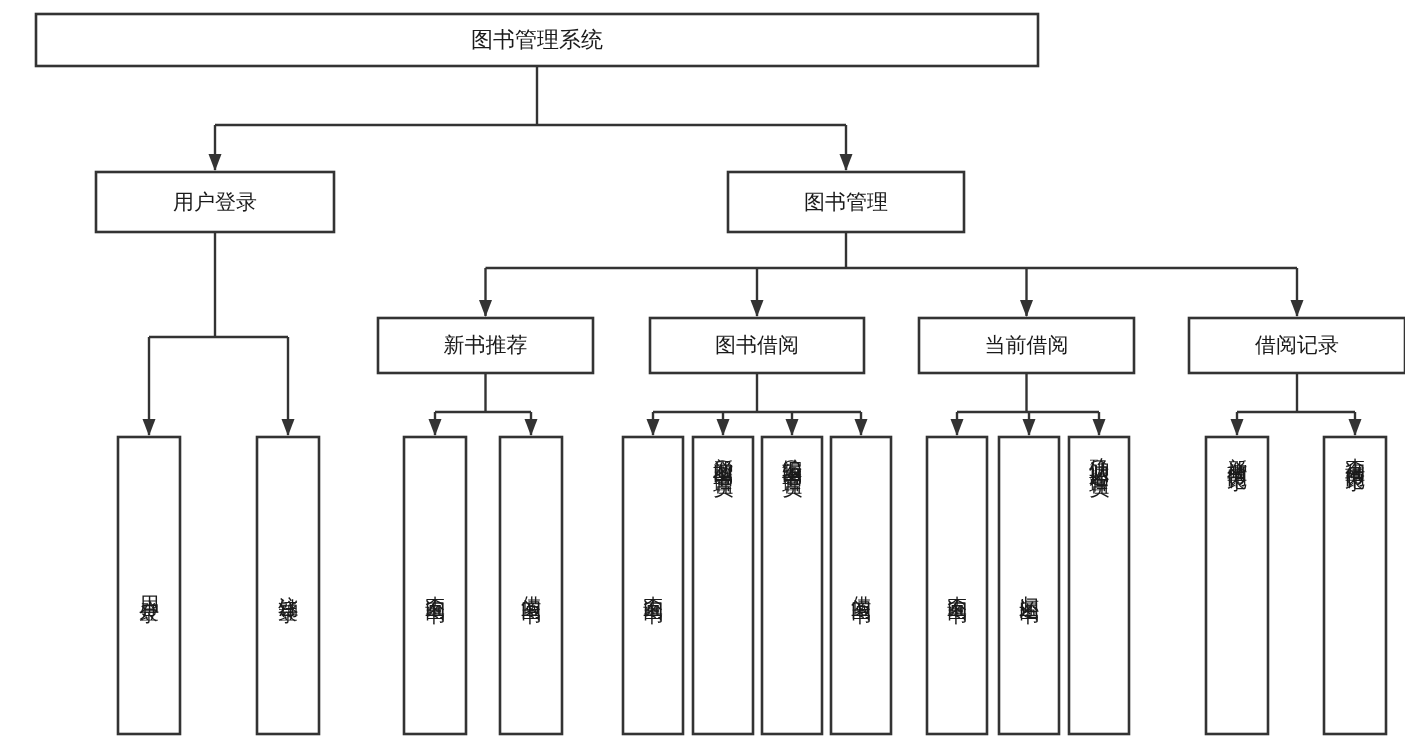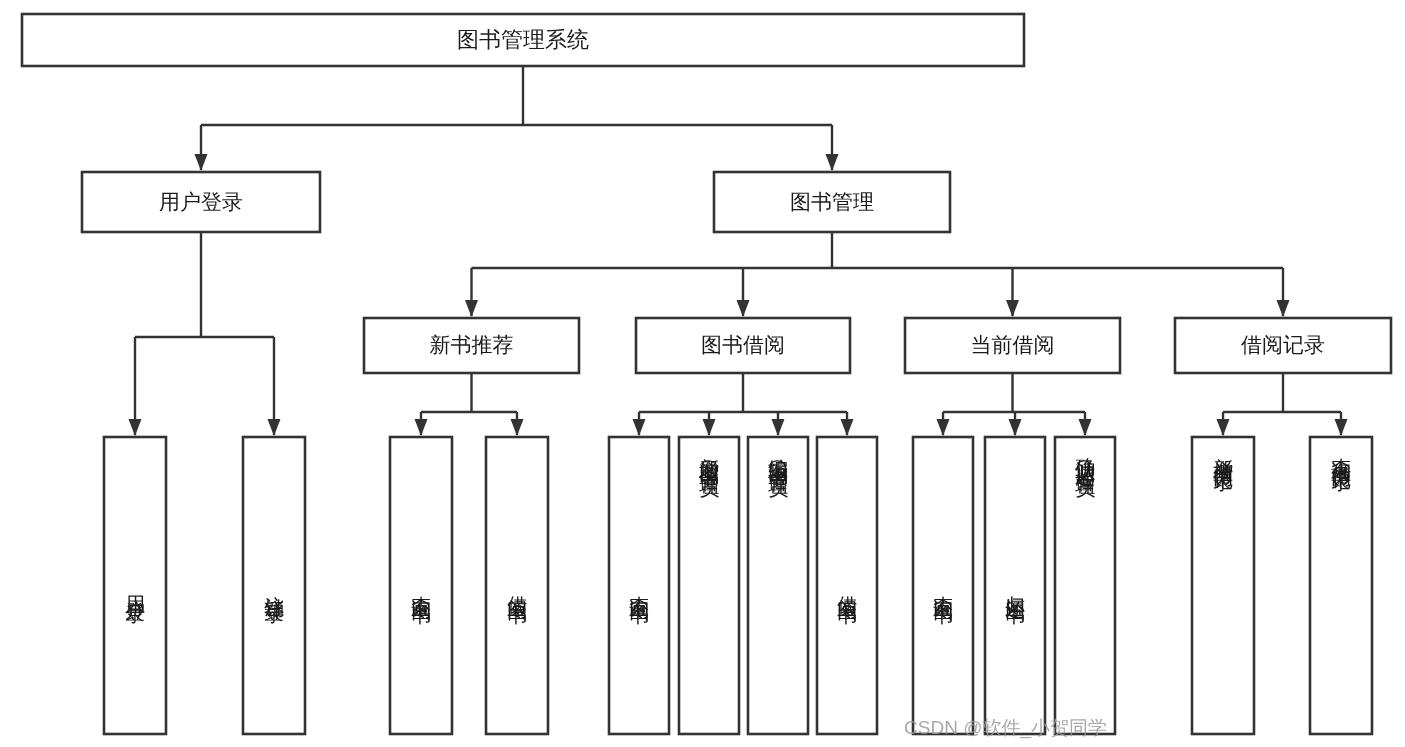--- a/index.html
+++ b/index.html
@@ -9,21 +9,21 @@
   }
   body {
     width: 1405px;
     height: 747px;
     font-family: "Liberation Sans", "DejaVu Sans", sans-serif;
     overflow: hidden;
     position: relative;
   }
   #diagram-root {
     position: absolute;
-    left: 2px;
+    left: 16px;
     top: 0;
     width: 1113px;
     height: 747px;
   }
   svg {
     display: block;
   }
   .node-box {
     fill: #ffffff;
     stroke: #333333;
@@ -216,14 +216,13 @@
         <rect x="1190" y="437" width="62" height="297" class="node-box-leaf"></rect>
         <foreignObject x="1191" y="438" width="60" height="295"><div xmlns="http://www.w3.org/1999/xhtml" class="leaf-label-wrap">
             <span class="leaf-label">新增借阅记录</span>
           </div></foreignObject>
         <rect x="1308" y="437" width="62" height="297" class="node-box-leaf"></rect>
         <foreignObject x="1309" y="438" width="60" height="295"><div xmlns="http://www.w3.org/1999/xhtml" class="leaf-label-wrap">
             <span class="leaf-label">查询借阅记录</span>
           </div></foreignObject>
       </g>
   </svg>
-  <div class="watermark">CSDN @软件_小贺同学</div>
 </div>
 
 </body></html>

